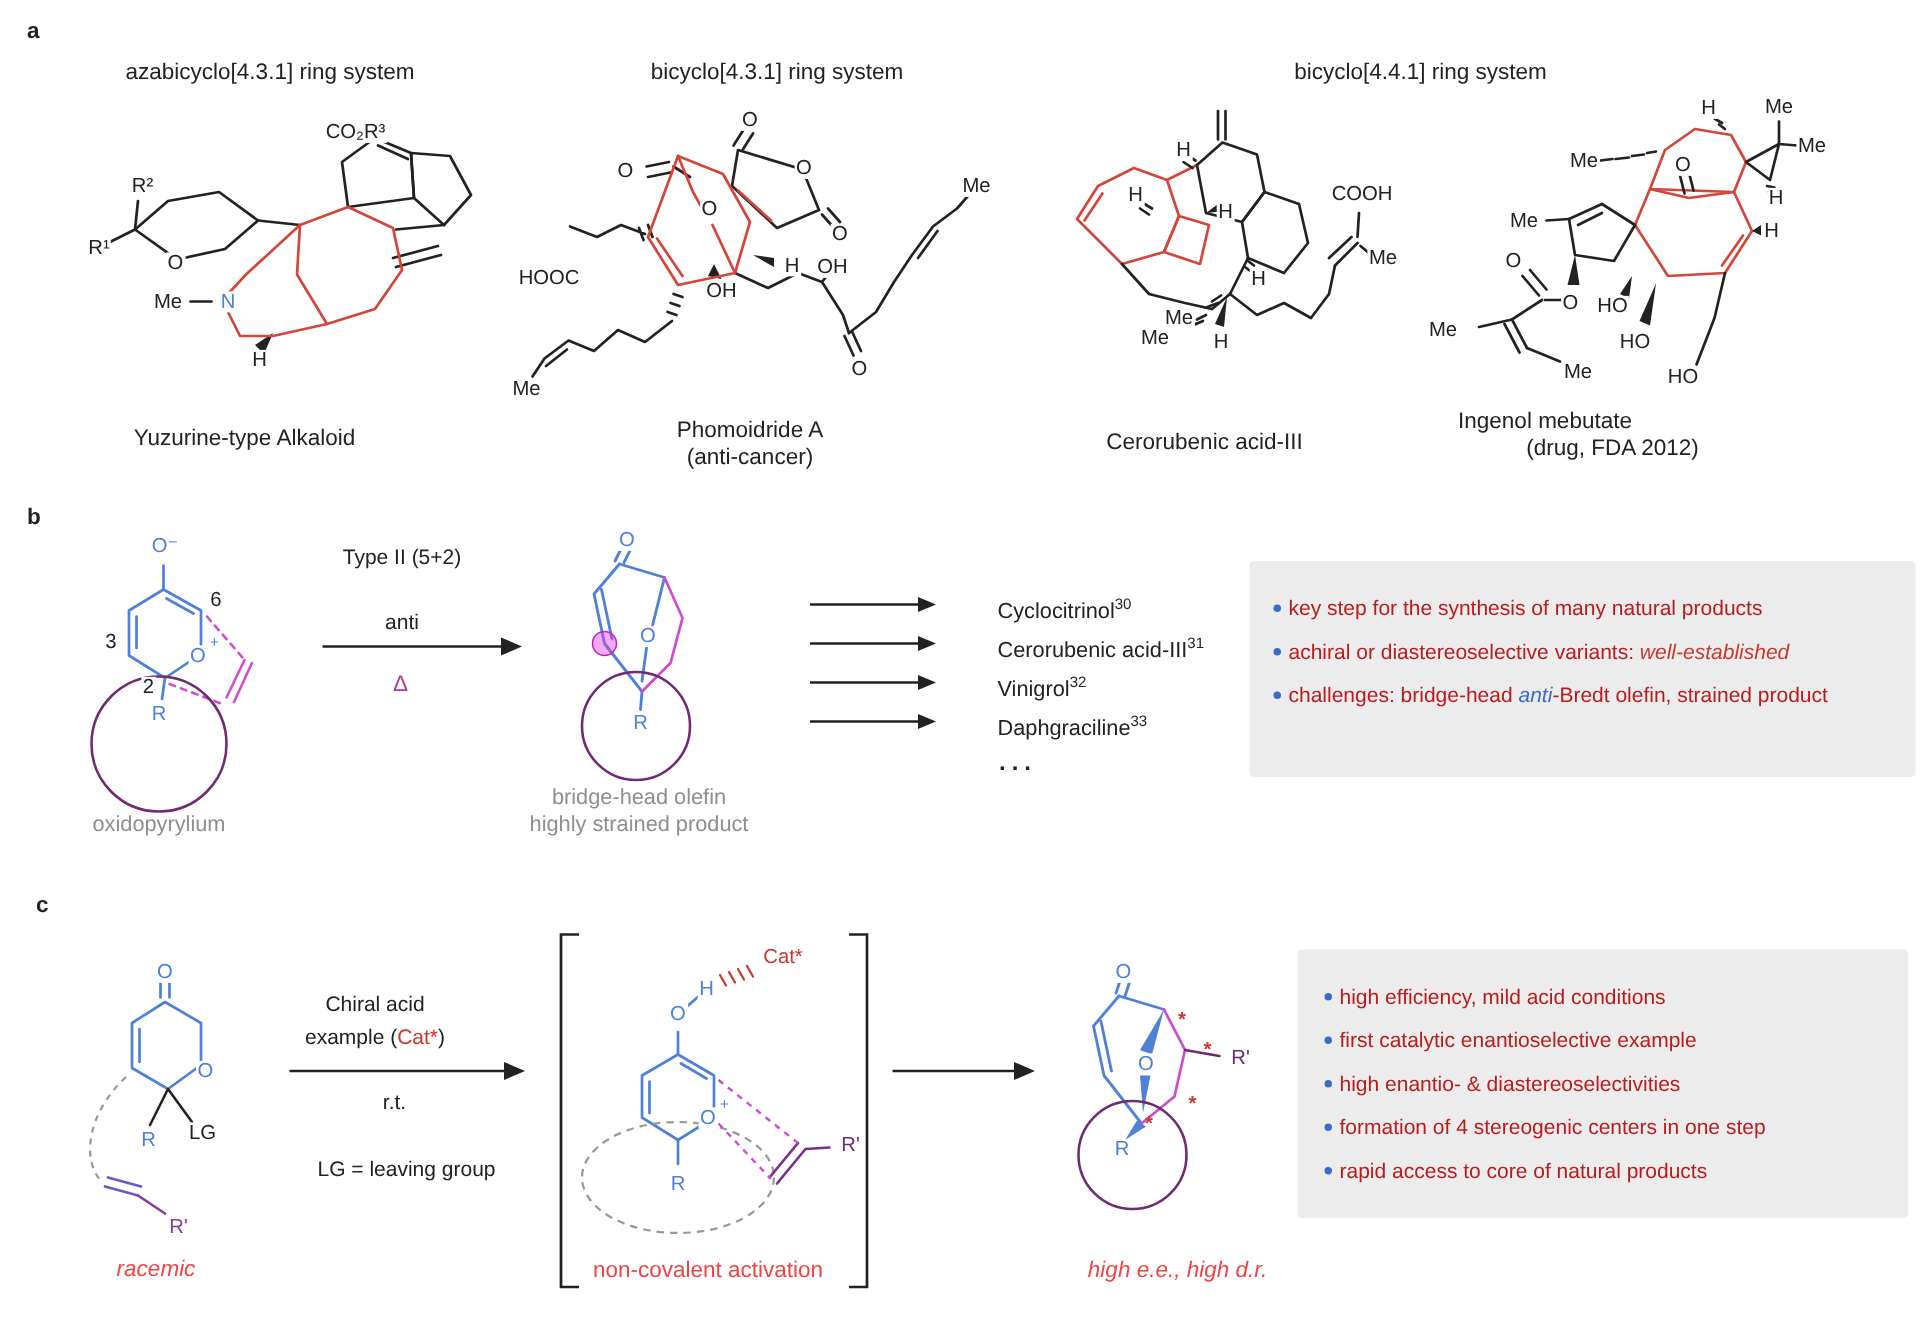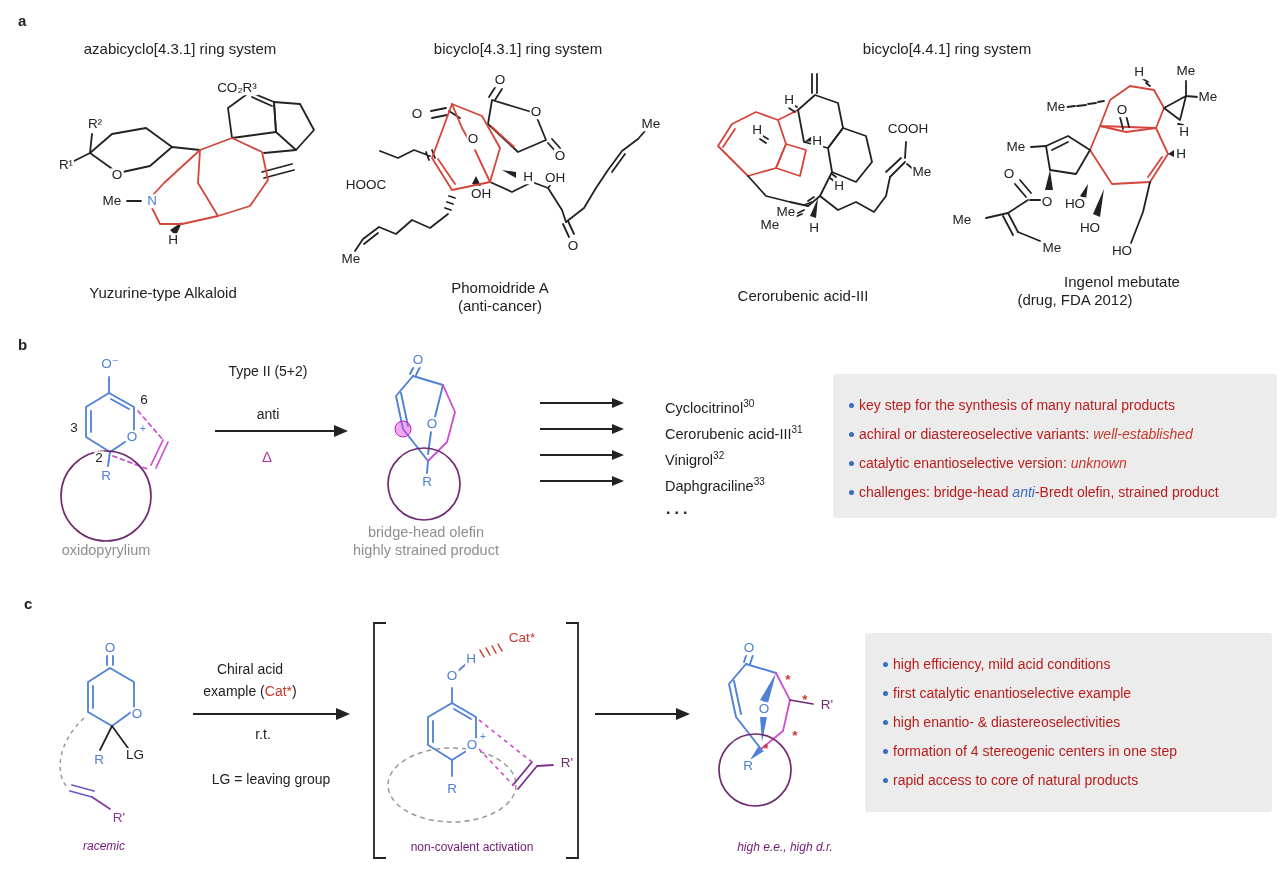--- a/index.html
+++ b/index.html
@@ -9,21 +9,21 @@
   #bonds{position:absolute;left:0;top:0;z-index:2;pointer-events:none}
   .al{position:absolute;transform:translate(-50%,-50%);font-size:13.5px;color:#222;
       z-index:3;background:#fff;padding:0 1px;line-height:1;white-space:nowrap}
   .al.nobg{background:transparent;padding:0}
   .t{position:absolute;z-index:3;white-space:nowrap;color:#222}
   .tc{transform:translate(-50%,-50%)}
   .panel-letter{font-weight:bold;font-size:15px}
   .title{font-size:15px}
   .cap{font-size:15px}
   .gcap{font-size:14.5px;color:#8e8e8e}
-  .redcap{font-size:12px;color:#701a75}
+  .redcap{font-size:15px;color:#ef4444}
   .it{font-style:italic}
   .cond{font-size:14px;text-align:left}
   .delta{color:#ad3a96;font-size:15px}
   .plist{position:absolute;z-index:3}
   .plist .row{height:26px;line-height:26px;font-size:14.5px;color:#222}
   .plist sup{font-size:10px}
   .dots{font-weight:bold;font-size:16px;letter-spacing:4px}
   .ibox{position:absolute;z-index:3;font-size:14px;box-sizing:border-box}
   .ibox .row{line-height:29px;white-space:nowrap}
   .dot{display:inline-block;width:5px;height:5px;border-radius:50%;background:#3a6cc7;
@@ -215,42 +215,41 @@
   <div class="t panel-letter" style="left:24px;top:595px">c</div>
 
   <div class="t tc title" style="left:180px;top:48px">azabicyclo[4.3.1] ring system</div>
   <div class="t tc title" style="left:518px;top:48px">bicyclo[4.3.1] ring system</div>
   <div class="t tc title" style="left:947px;top:48px">bicyclo[4.4.1] ring system</div>
 
   <div class="t tc cap" style="left:163px;top:292px">Yuzurine-type Alkaloid</div>
   <div class="t tc cap" style="left:500px;top:287px">Phomoidride A</div>
   <div class="t tc cap" style="left:500px;top:305px">(anti-cancer)</div>
   <div class="t tc cap" style="left:803px;top:295px">Cerorubenic acid-III</div>
-  <div class="t tc cap" style="left:1122px;top:281px">Ingenol mebutate</div>
+  <div class="t tc cap" style="left:1030px;top:281px">Ingenol mebutate</div>
   <div class="t tc cap" style="left:1075px;top:299px">(drug, FDA 2012)</div>
 
   <div class="t tc cond" style="left:268px;top:371px">Type II (5+2)</div>
   <div class="t tc cond" style="left:268px;top:414px">anti</div>
   <div class="t tc delta" style="left:267px;top:456px">Δ</div>
   <div class="t tc gcap" style="left:106px;top:550px">oxidopyrylium</div>
   <div class="t tc gcap" style="left:426px;top:532px">bridge-head olefin</div>
   <div class="t tc gcap" style="left:426px;top:550px">highly strained product</div>
 
   <div class="plist" id="product-list" style="left:665px;top:391px">
       <div class="row"><span>Cyclocitrinol</span><sup>30</sup></div>
       <div class="row"><span>Cerorubenic acid-III</span><sup>31</sup></div>
       <div class="row"><span>Vinigrol</span><sup>32</sup></div>
       <div class="row"><span>Daphgraciline</span><sup>33</sup></div>
     </div>
   <div class="t dots" style="left:666px;top:500px">...</div>
 
   <div class="ibox" id="info-box-b" style="left:833px;top:374px;width:444px;height:144px;padding:17px 0 0 16px">
       <div class="row"><span class="dot"></span><span class="sb">key step for the synthesis of many natural products</span></div>
       <div class="row"><span class="dot"></span><span class="sb">achiral or diastereoselective variants: </span><span class="sri">well-established</span></div>
-      <div class="row"><span class="dot"></span><span class="sb">catalytic enantioselective version: </span><span class="sri">unknown</span></div>
       <div class="row"><span class="dot"></span><span class="sb">challenges: bridge-head </span><span class="sbi">anti</span><span class="sb">-Bredt olefin, strained product</span></div>
     </div>
 
   <div class="t tc cond" style="left:250px;top:669px"><span class="sk">Chiral acid</span></div>
   <div class="t tc cond" style="left:250px;top:691px"><span class="sk">example (</span><span class="sr">Cat*</span><span class="sk">)</span></div>
   <div class="t tc cond" style="left:263px;top:734px">r.t.</div>
   <div class="t tc cond" style="left:271px;top:779px">LG = leaving group</div>
   <div class="t tc redcap it" style="left:104px;top:846px">racemic</div>
   <div class="t tc redcap" style="left:472px;top:847px">non-covalent activation</div>
   <div class="t tc redcap it" style="left:785px;top:847px">high e.e., high d.r.</div>

